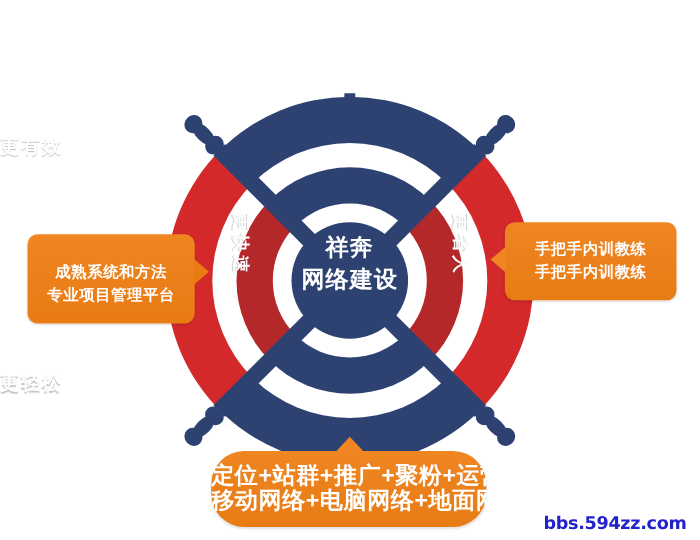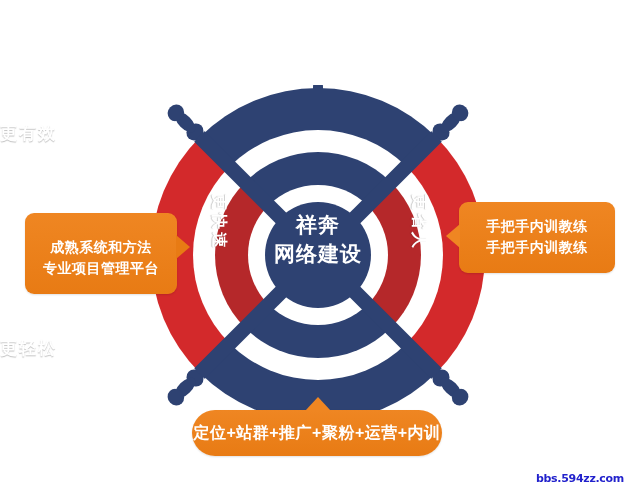--- a/index.html
+++ b/index.html
@@ -168,40 +168,40 @@
     border-right: 14px solid #ef8622;
   }
 
   
   #callout-bottom {
     left: 192px;
     top: 410px;
     width: 250px;
     padding: 11px 0 12px 0;
     text-align: center;
-    font-size: 16px;
+    font-size: 21px;
     border-radius: 30px;
   }
   #callout-bottom .line { line-height: 23px; }
   #callout-bottom .tail {
     left: 113px;
     top: -13px;
     border-left: 13px solid transparent;
     border-right: 13px solid transparent;
     border-bottom: 14px solid #ef8622;
   }
 
   
   #watermark {
     position: absolute;
     right: 12px;
     bottom: 6px;
     color: #2222cc;
     font-family: "DejaVu Sans", sans-serif;
-    font-size: 11px;
+    font-size: 16px;
     font-weight: bold;
     letter-spacing: -.3px;
   }
 </style>
 </head>
 <body>
 
 <div id="stage">
 
   <div id="wheel">
@@ -332,18 +332,19 @@
   </div>
 
   <div class="callout" id="callout-right">
     <div class="line">手把手内训教练</div>
     <div class="line">手把手内训教练</div>
     <span class="tail"></span>
   </div>
 
   <div class="callout" id="callout-bottom">
     <div class="line">定位+站群+推广+聚粉+运营+内训</div>
+    <div class="line">移动网络+电脑网络+地面网络</div>
     <span class="tail"></span>
   </div>
 
   <div id="watermark">bbs.594zz.com</div>
 
 </div>
 
 </body></html>

